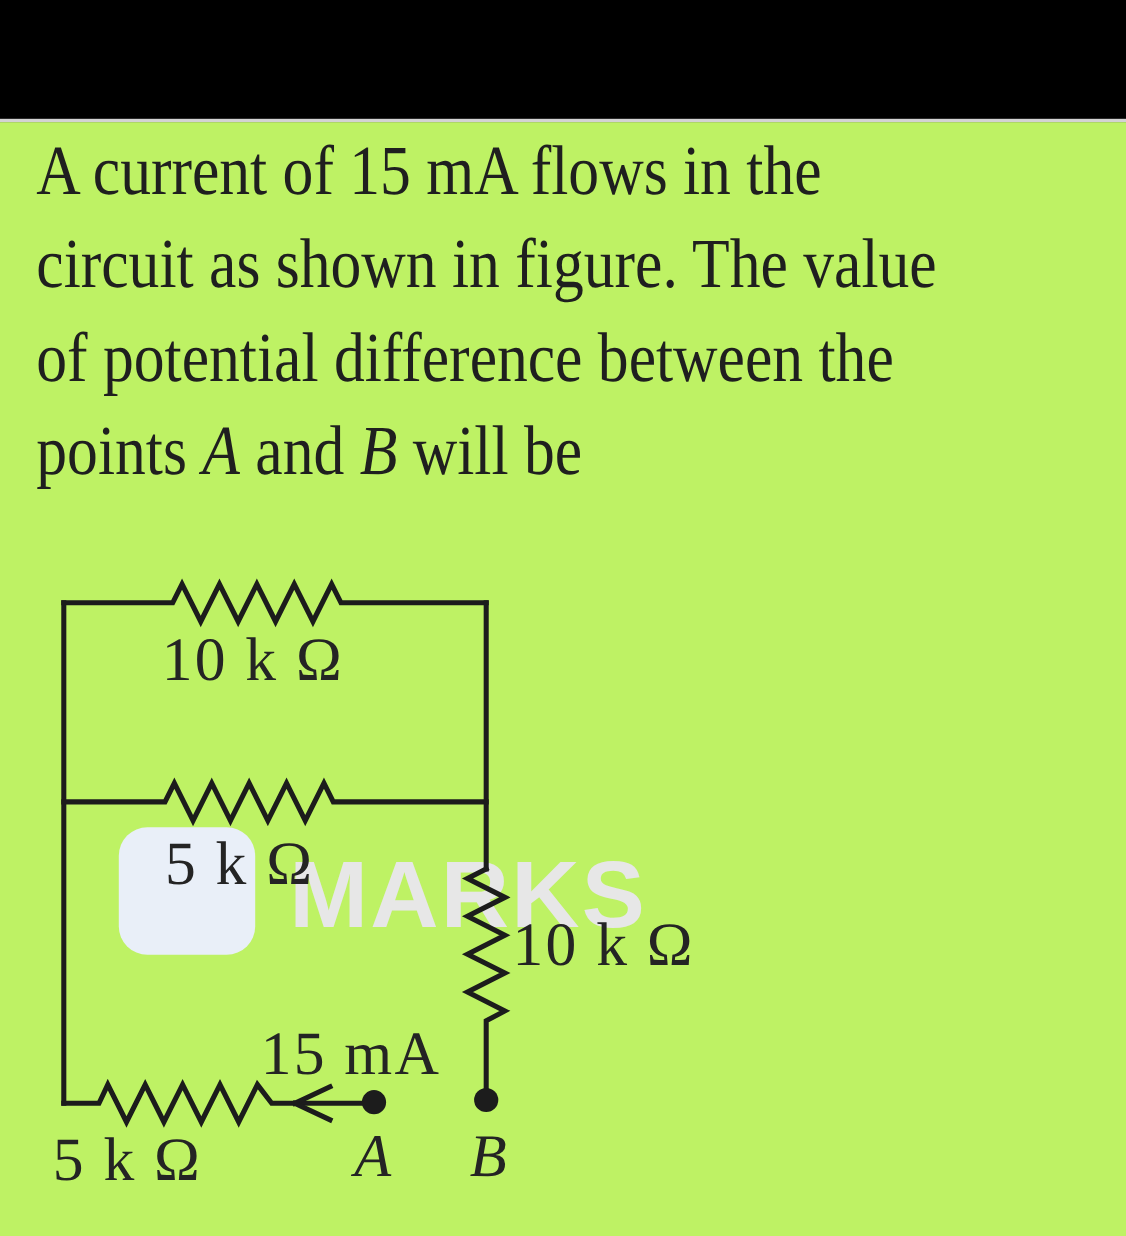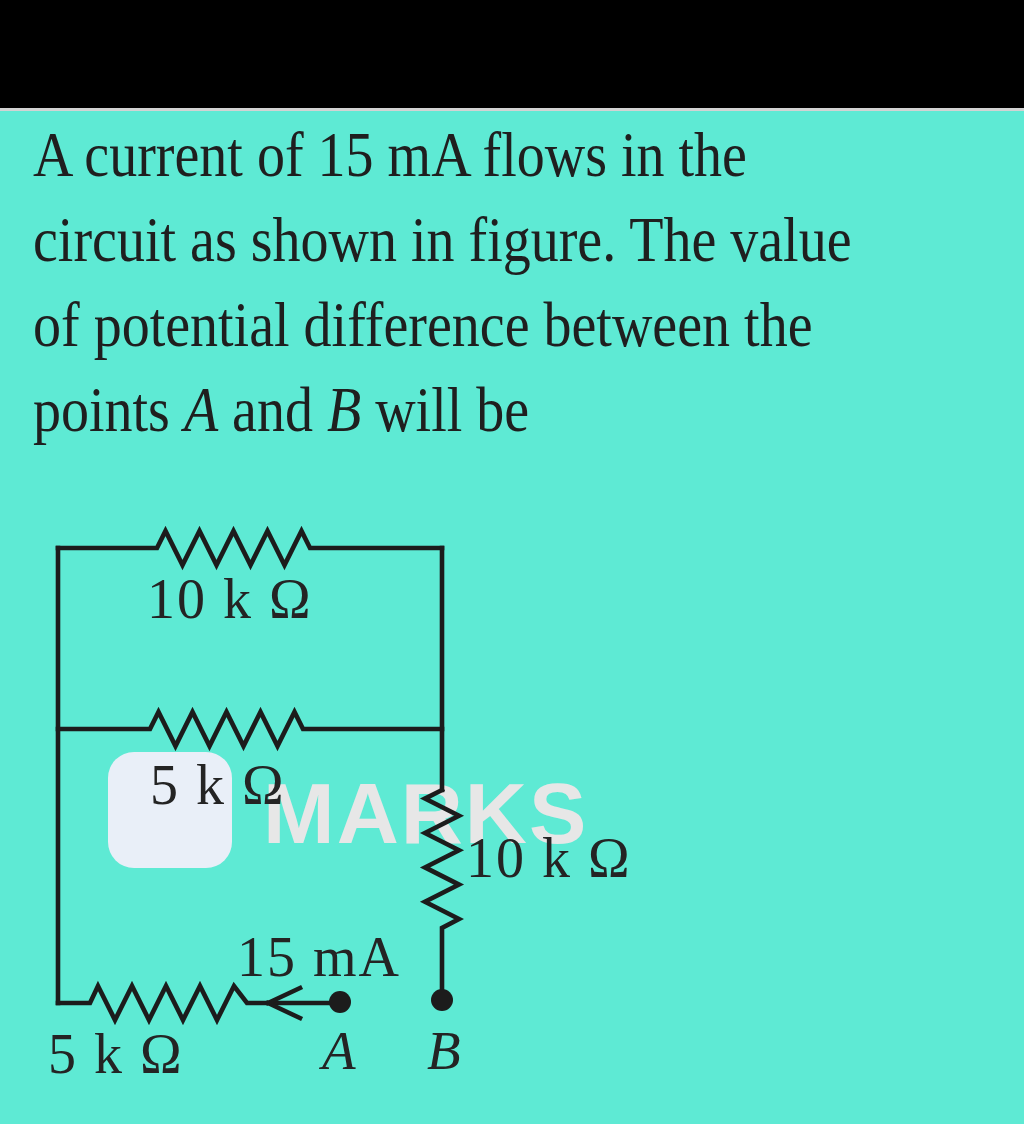--- a/index.html
+++ b/index.html
@@ -1,19 +1,19 @@
 <!DOCTYPE html>
 <html><head>
 <meta charset="utf-8">
 <style>
   html,body{margin:0;padding:0;background:#ffffff;}
   .screen{
     position:relative;
     width:1024px;height:1124px;
-    background:#5eead4;
+    background:#bef264;
     overflow:hidden;
     font-family:"Liberation Serif",serif;
   }
   .top-bar{
     position:absolute;left:0;top:0;
     width:1024px;height:108px;
     background:#000000;
     border-bottom:3px solid #d3d3d3;
   }
   .question{

